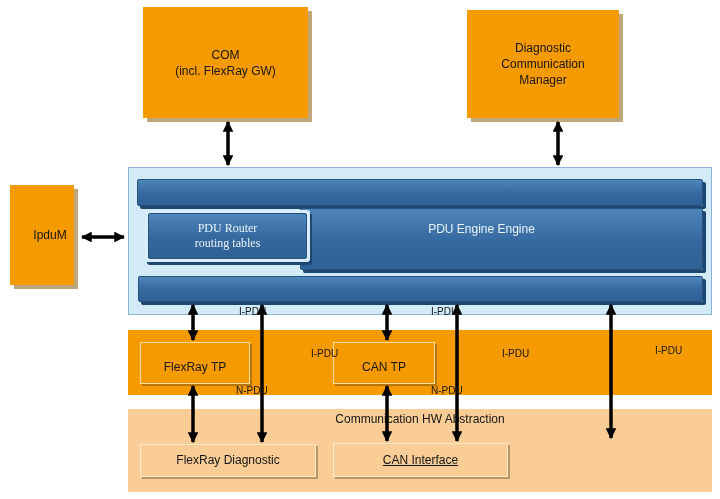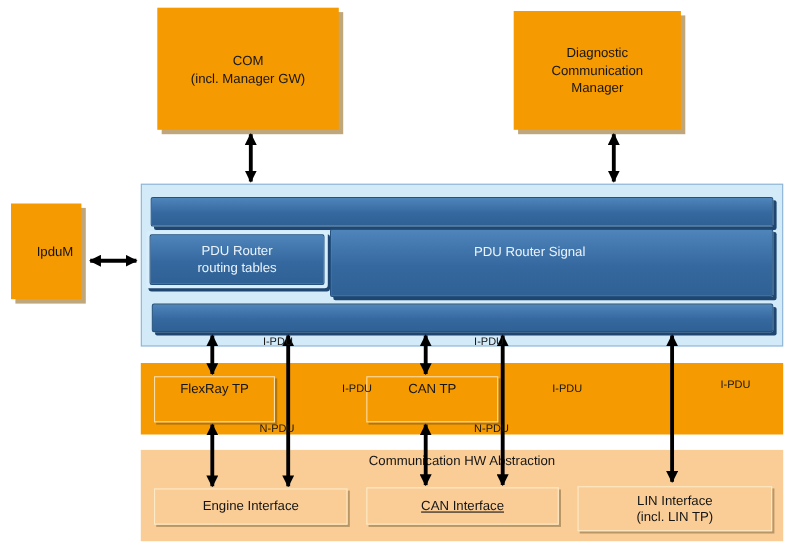--- a/index.html
+++ b/index.html
@@ -41,21 +41,21 @@
   }
   .engine{display:flex;justify-content:center;align-items:flex-start;padding-top:13px;}
   .engine .bluebar-text{transform:translateX(-20px);}
   
   .band-orange{background:var(--module_orange);}
   .band-tan{background:var(--band_tan);}
   .tpbox{
     background:var(--module_orange);
     border:1px solid #FFDEA6;
     box-shadow:2px 2px 0 rgba(120,80,10,0.5);
-    display:flex;justify-content:center;align-items:flex-start;padding-top:3px;
+    display:flex;justify-content:center;align-items:flex-start;padding-top:17px;
     color:#151515;font-size:12px;
   }
   .ifbox{
     background:var(--band_tan);
     border:1px solid #FDEBC8;
     box-shadow:2px 2px 0 rgba(120,95,50,0.5);
     display:flex;justify-content:center;align-items:center;text-align:center;
     color:#151515;font-size:12px;line-height:15px;white-space:pre-line;
   }
   .band-title{
@@ -71,62 +71,58 @@
   }
 </style>
 </head>
 <body>
 
 <div id="stage">
 
   <div class="abs pdur" style="left:128px;top:167px;width:584px;height:148px;"></div>
   <div class="abs bluebar" style="left:137px;top:179px;width:566px;height:27px;"></div>
   <div class="abs bluebar engine" style="left:300px;top:208px;width:403px;height:62px;">
-    <span class="bluebar-text">PDU Router Signal</span>
+    <span class="bluebar-text">PDU Engine Engine</span>
   </div>
-  <div class="abs frame" style="left:133px;top:210px;width:165px;height:52px;">
+  <div class="abs frame" style="left:145px;top:210px;width:165px;height:52px;font-family:Liberation Serif, serif;">
     <div class="frame-inner">
       <span class="bluebar-text">PDU Router
 routing tables</span>
     </div>
   </div>
   <div class="abs bluebar" style="left:138px;top:276px;width:565px;height:26px;"></div>
 
   <div class="abs band-orange" style="left:128px;top:330px;width:584px;height:65px;"></div>
   <div class="abs tpbox" style="left:140px;top:342px;width:110px;height:42px;">
     <span>FlexRay TP</span>
   </div>
-  <div class="abs tpbox" style="left:333px;top:342px;width:120px;height:42px;">
+  <div class="abs tpbox" style="left:333px;top:342px;width:102px;height:42px;">
     <span>CAN TP</span>
   </div>
 
   <div class="abs band-tan" style="left:128px;top:409px;width:584px;height:83px;">
     <div class="band-title">Communication HW Abstraction</div>
   </div>
   <div class="abs ifbox" style="left:140px;top:444px;width:176px;height:33px;">
-    <span>Engine Interface</span>
+    <span>FlexRay Diagnostic</span>
   </div>
   <div class="abs ifbox" style="left:333px;top:443px;width:175px;height:34px;text-decoration:underline;">
     <span>CAN Interface</span>
   </div>
-  <div class="abs ifbox" style="left:525px;top:442px;width:177px;height:41px;">
-    <span>LIN Interface
-(incl. LIN TP)</span>
-  </div>
 
   <div class="abs module" style="left:143px;top:7px;width:165px;height:111px;">
     <span>COM
-(incl. Manager GW)</span>
+(incl. FlexRay GW)</span>
   </div>
   <div class="abs module" style="left:467px;top:10px;width:152px;height:108px;">
     <span>Diagnostic
 Communication
 Manager</span>
   </div>
-  <div class="abs module" style="left:10px;top:185px;width:64px;height:87px;padding-left:16px;">
+  <div class="abs module" style="left:10px;top:185px;width:64px;height:100px;padding-left:16px;">
     <span>IpduM</span>
   </div>
 
   <svg id="arrows" width="720" height="499" viewBox="0 0 720 499">
     <defs>
       <marker id="ah-right" viewBox="0 0 10 10" refX="9" refY="5" markerWidth="3.1" markerHeight="3.1" orient="0">
         <path class="ah" d="M0,0 L10,5 L0,10 z"></path>
       </marker>
       <marker id="ah-left" viewBox="0 0 10 10" refX="9" refY="5" markerWidth="3.1" markerHeight="3.1" orient="180">
         <path class="ah" d="M0,0 L10,5 L0,10 z"></path>

